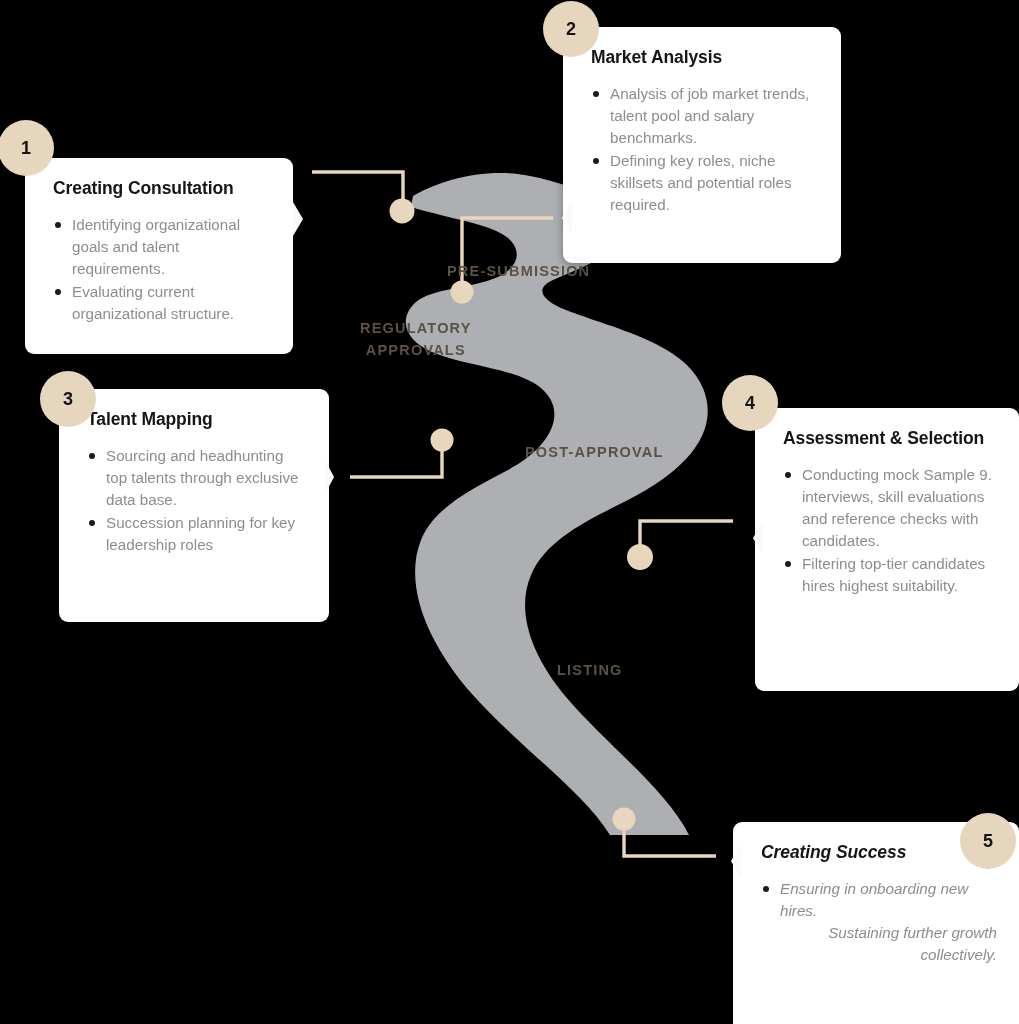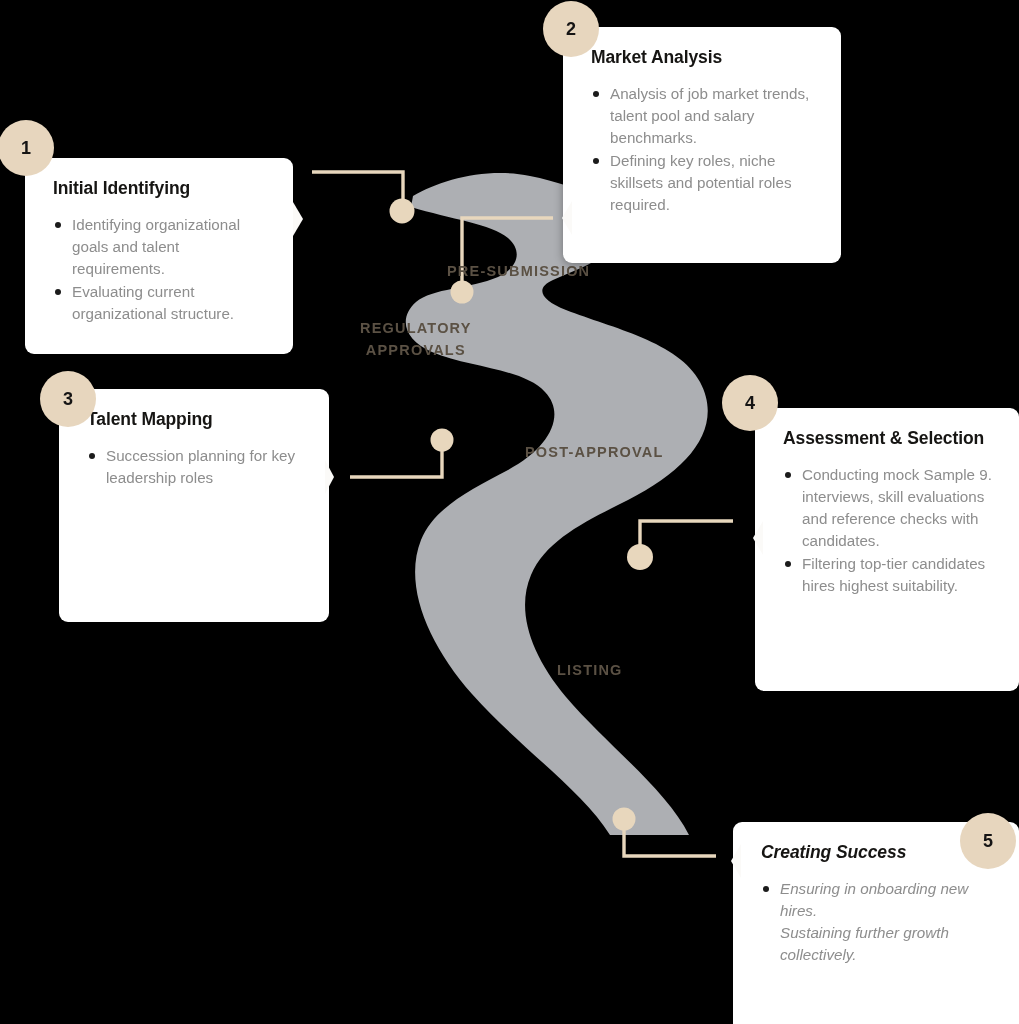--- a/index.html
+++ b/index.html
@@ -58,20 +58,21 @@
   .card-bullets li .dot {
     position: absolute;
     left: 2px;
     top: 8px;
     width: 6px; height: 6px;
     border-radius: 50%;
     background: #1b1b1b;
   }
   .bullet-extra {
     display: block;
+    text-align: right;
   }
 
   
   .step-badge {
     position: absolute;
     width: 56px; height: 56px;
     border-radius: 50%;
     background: #e7d6be;
     color: #151414;
     font-size: 18px;
@@ -166,21 +167,21 @@
   </svg>
 
   <div class="road-label" id="label-pre-submission">PRE-SUBMISSION</div>
   <div class="road-label" id="label-regulatory">REGULATORY
 APPROVALS</div>
   <div class="road-label" id="label-post-approval">POST-APPROVAL</div>
   <div class="road-label" id="label-listing">LISTING</div>
 
   <div class="step-card" id="card-1">
     <div class="card-inner">
-      <div class="card-title">Initial Identifying</div>
+      <div class="card-title">Creating Consultation</div>
       <ul class="card-bullets">
         <li><span class="dot"></span><span>Identifying organizational goals and talent requirements.</span></li>
         <li><span class="dot"></span><span>Evaluating current organizational structure.</span></li>
       </ul>
     </div>
 
     <div class="notch" style="left:268px; top:44px;">
       <svg width="18" height="34" viewBox="0 0 18 34">
           <path d="M0,0 L10,17 L0,34 Z" fill="#fbfaf8"></path>
         </svg>
@@ -202,20 +203,21 @@
           <path d="M18,0 L8,17 L18,34 Z" fill="#fbfaf8"></path>
         </svg>
     </div>
   </div>
   <div class="step-badge" id="badge-2">2</div>
 
   <div class="step-card" id="card-3">
     <div class="card-inner">
       <div class="card-title">Talent Mapping</div>
       <ul class="card-bullets">
+        <li><span class="dot"></span><span>Sourcing and headhunting top talents through exclusive data base.</span></li>
         <li><span class="dot"></span><span>Succession planning for key leadership roles</span></li>
       </ul>
     </div>
     <div class="notch" style="left:266px; top:71px;">
       <svg width="18" height="34" viewBox="0 0 18 34">
           <path d="M0,0 L9,17 L0,34 Z" fill="#fbfaf8"></path>
         </svg>
     </div>
   </div>
   <div class="step-badge" id="badge-3">3</div>

